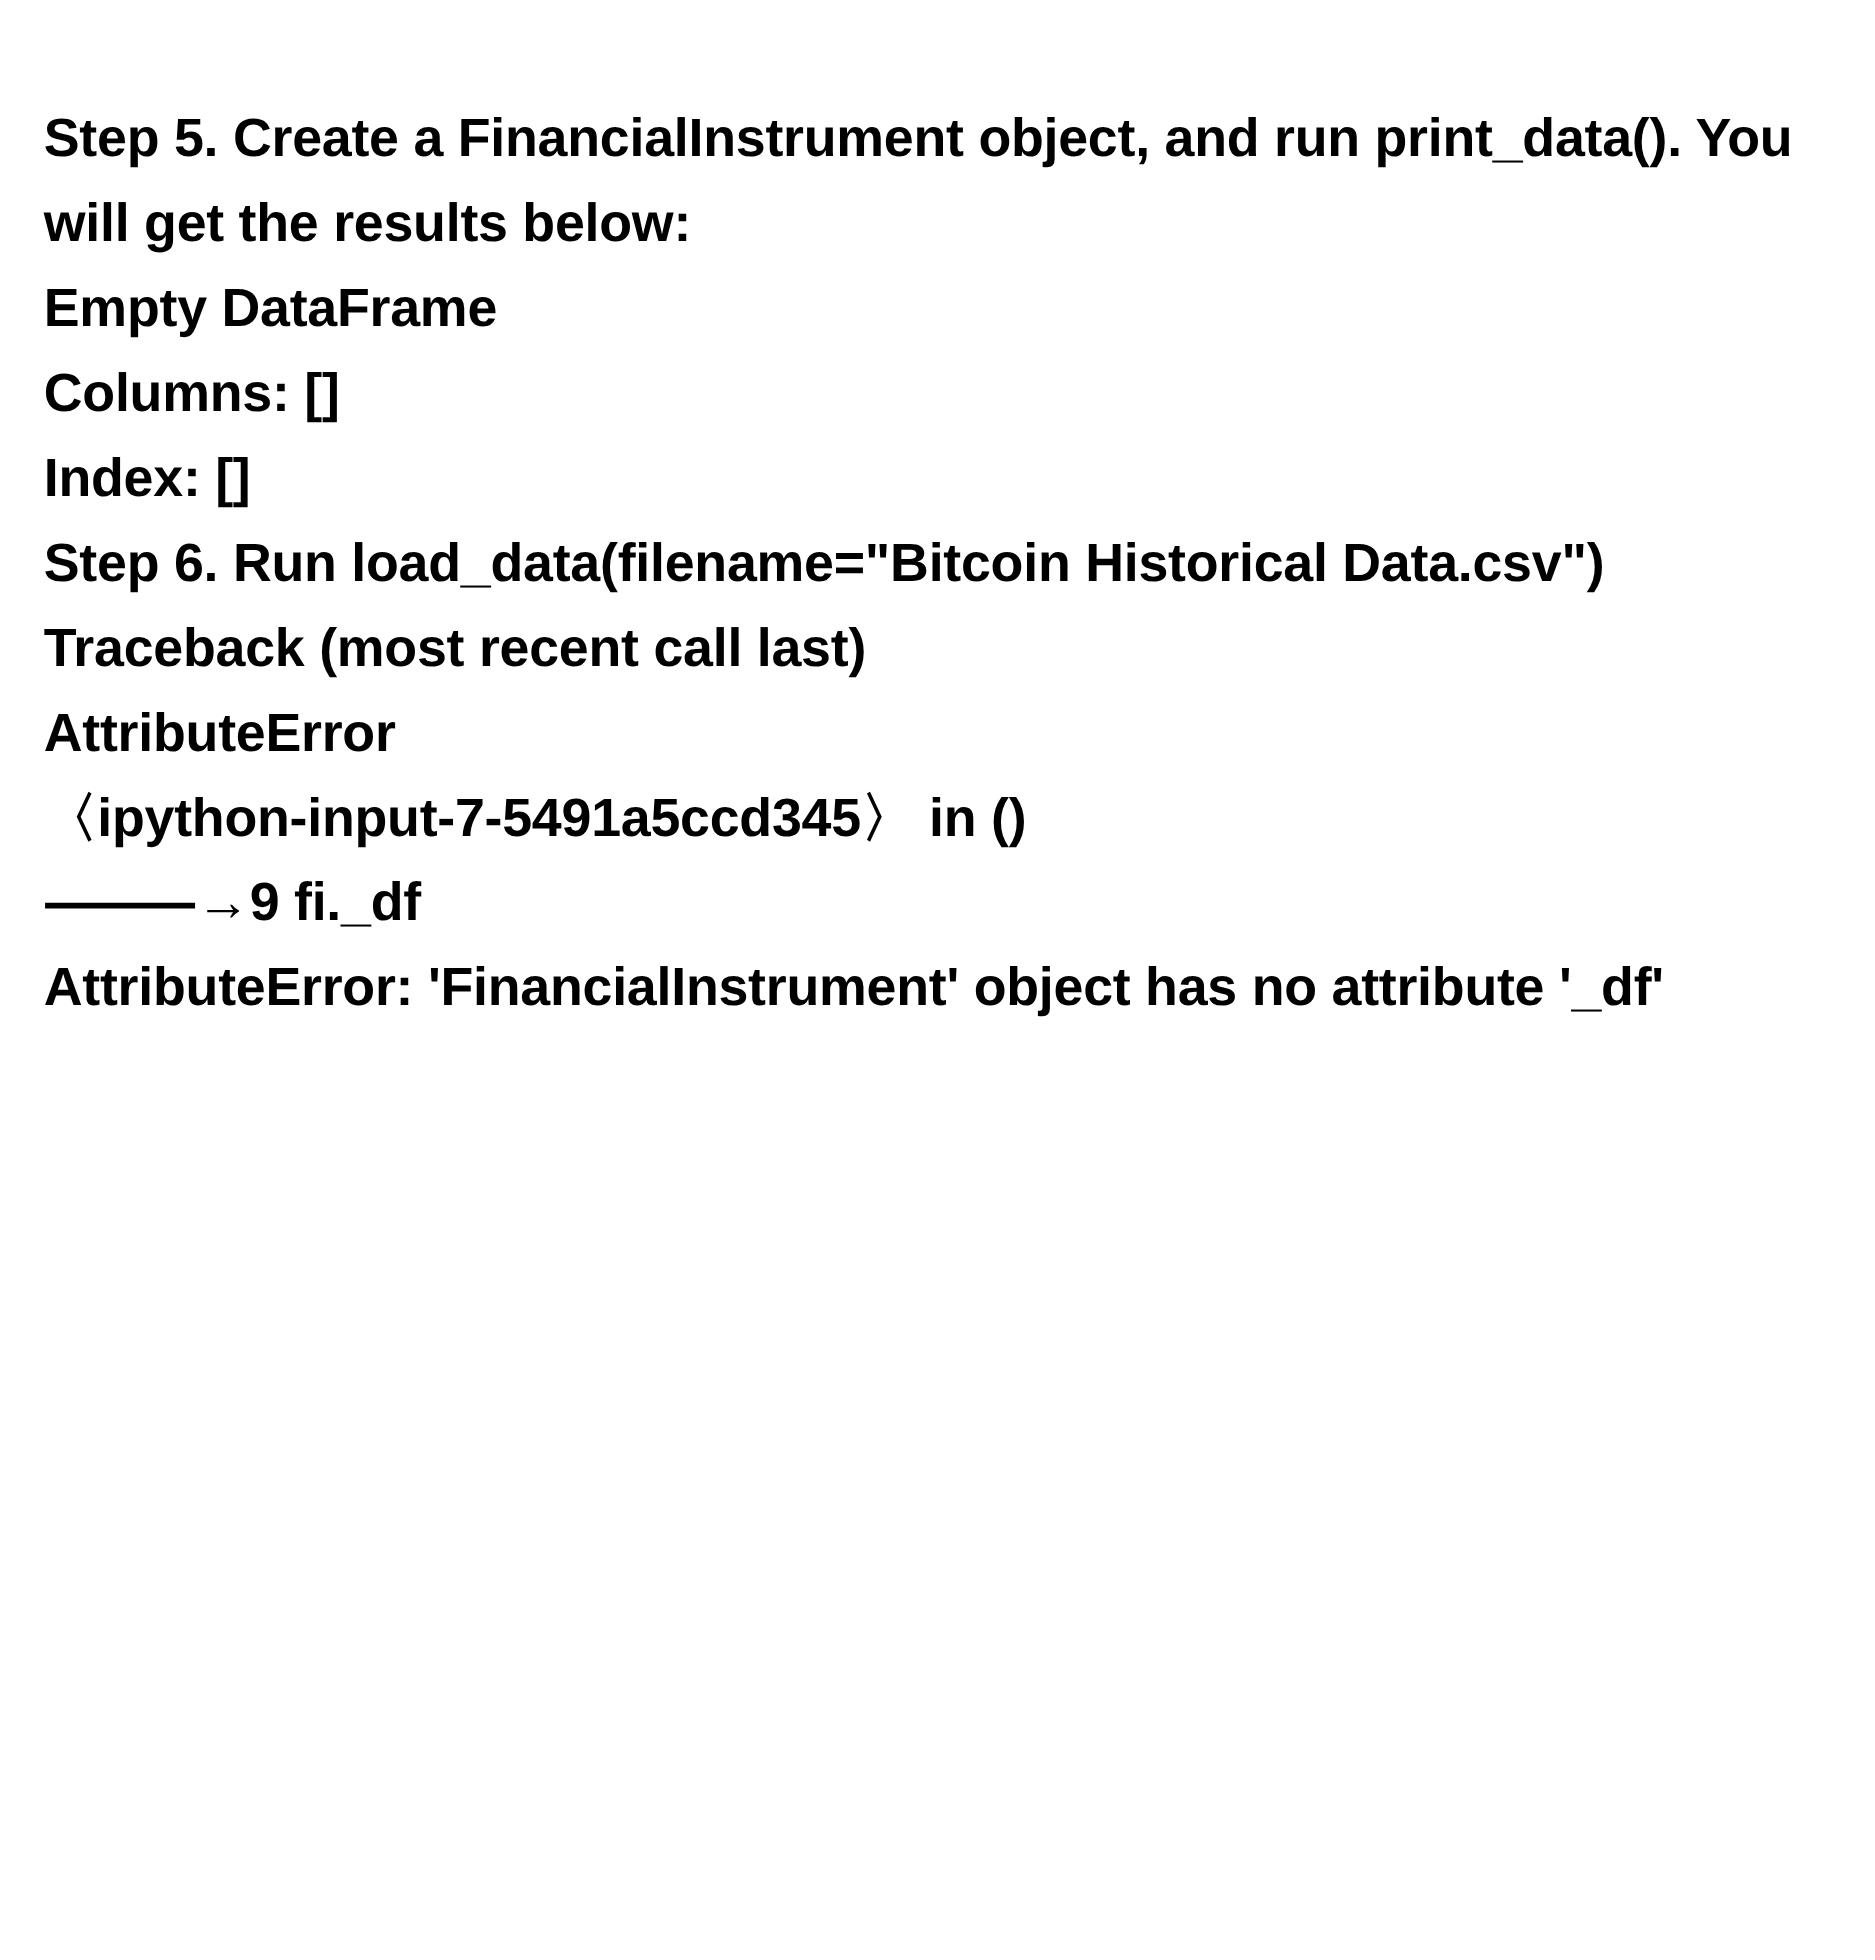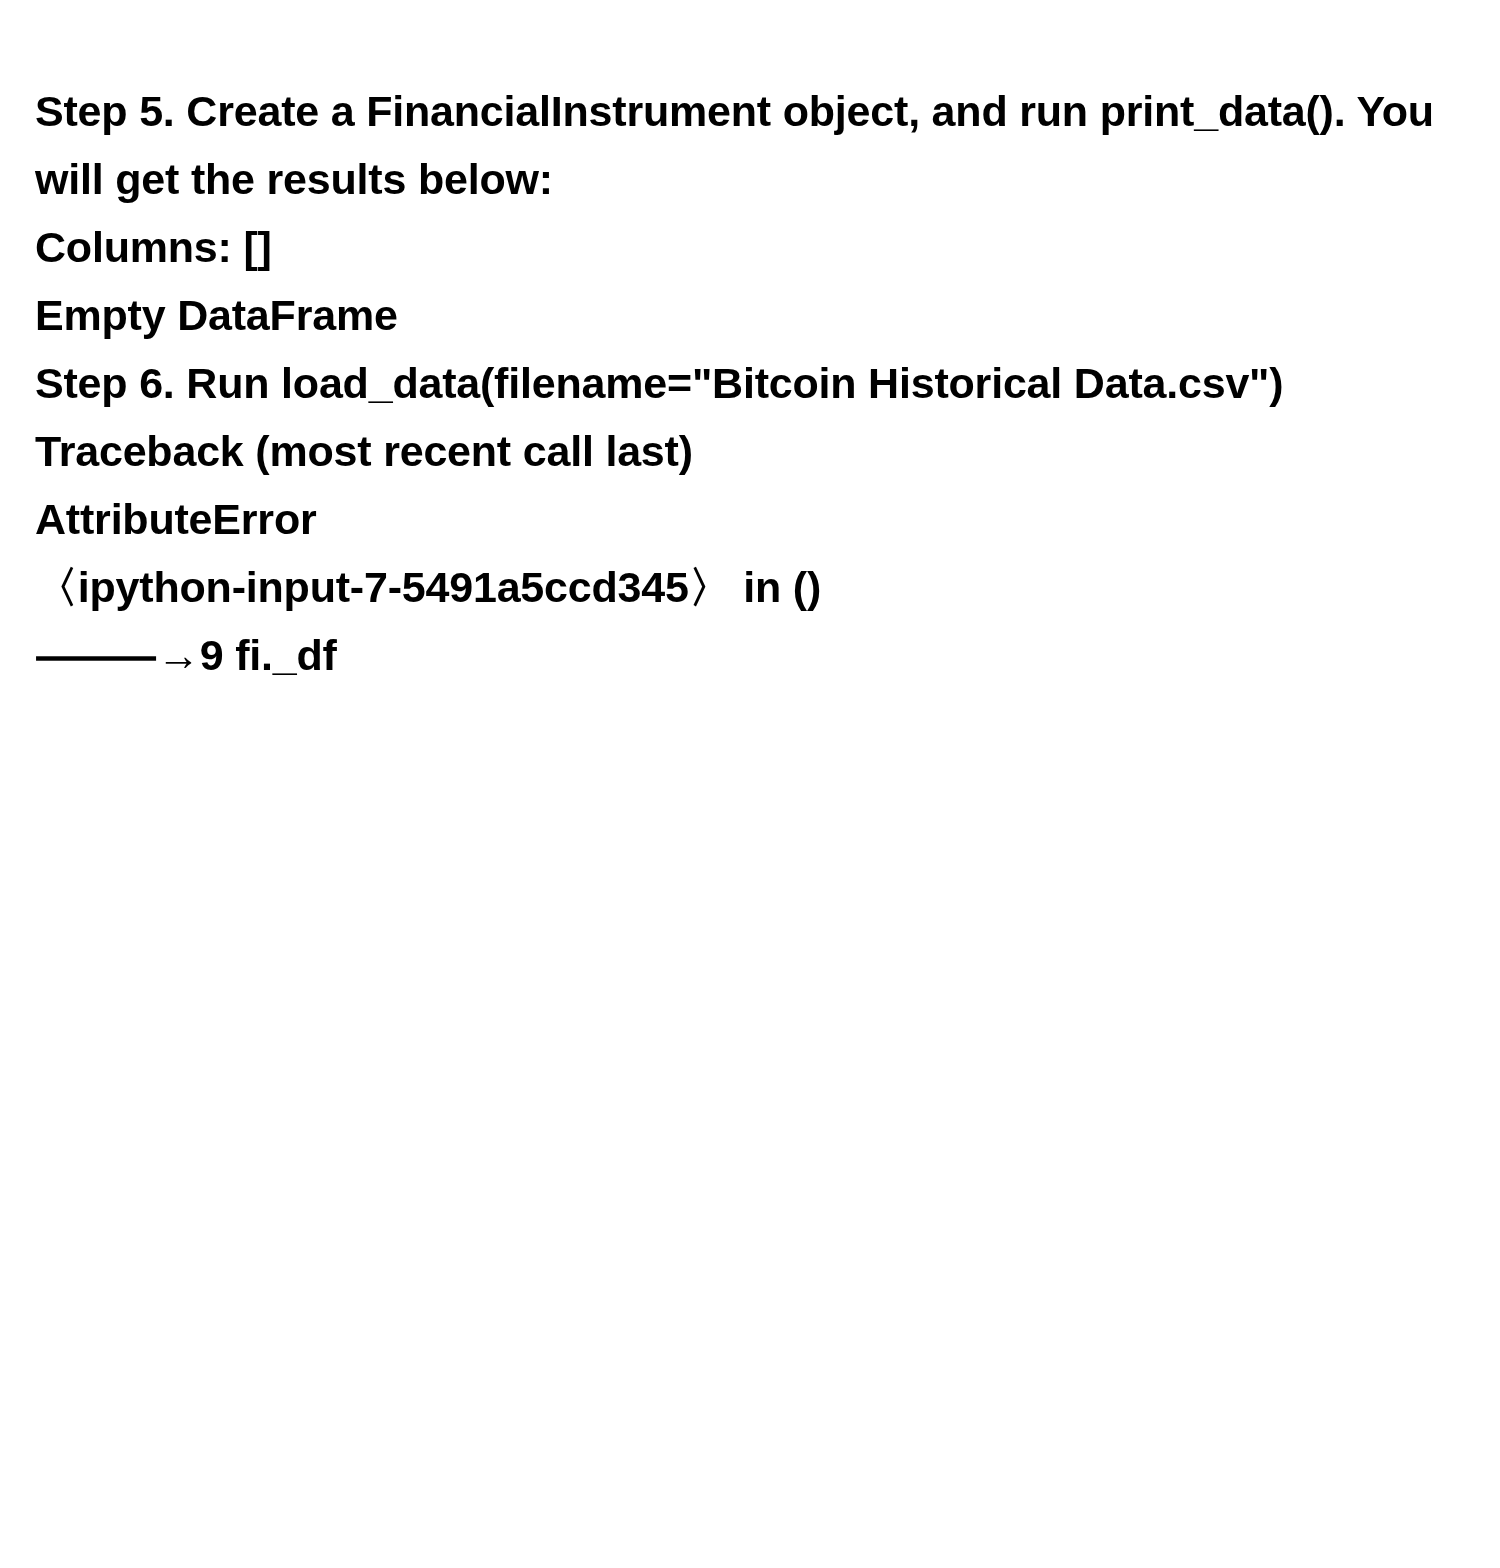--- a/index.html
+++ b/index.html
@@ -20,20 +20,22 @@
     }
     .line {
       margin-bottom: 0;
     }
   </style>
 </head>
 <body>
 
 <div class="content">
   <div class="line">Step 5. Create a FinancialInstrument object, and run print_data(). You will get the results below:</div>
+  <div class="line">Empty DataFrame</div>
   <div class="line">Columns: []</div>
-  <div class="line">Empty DataFrame</div>
+  <div class="line">Index: []</div>
   <div class="line">Step 6. Run load_data(filename="Bitcoin Historical Data.csv")</div>
   <div class="line">Traceback (most recent call last)</div>
   <div class="line">AttributeError</div>
   <div class="line">〈ipython-input-7-5491a5ccd345〉 in ()</div>
   <div class="line">⸻→9 fi._df</div>
+  <div class="line">AttributeError: 'FinancialInstrument' object has no attribute '_df'</div>
 </div>
 
 </body></html>

